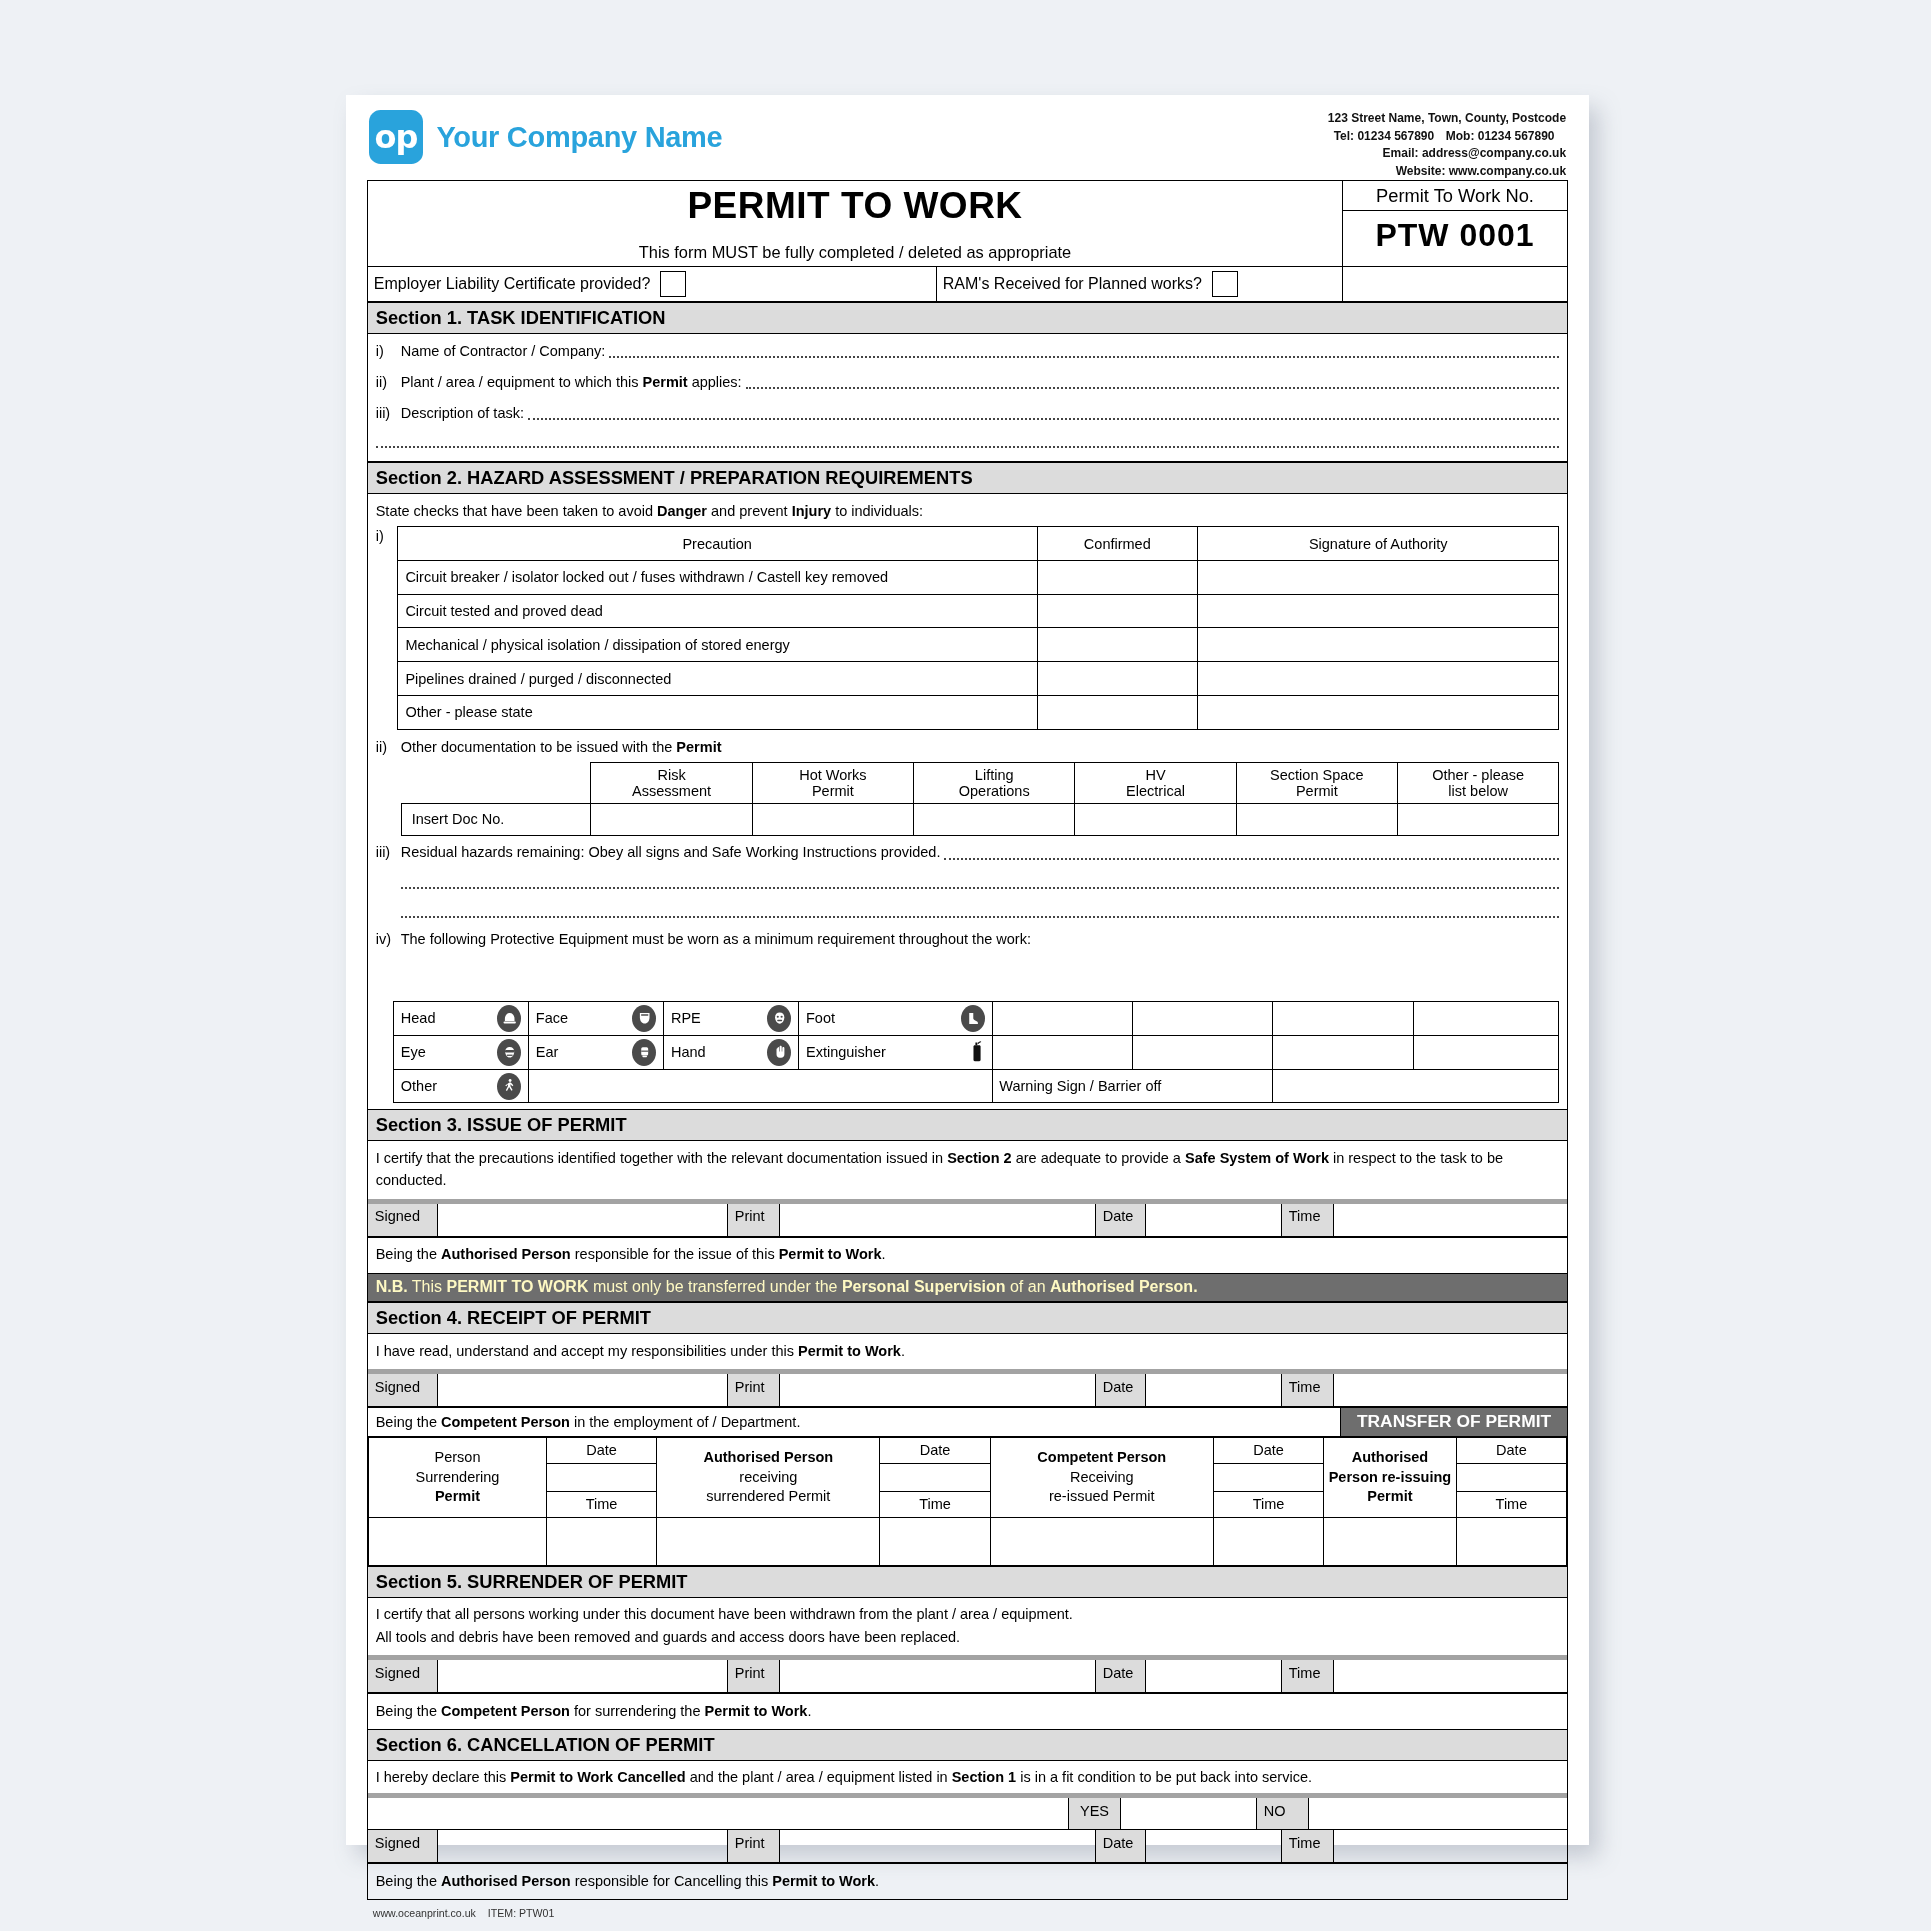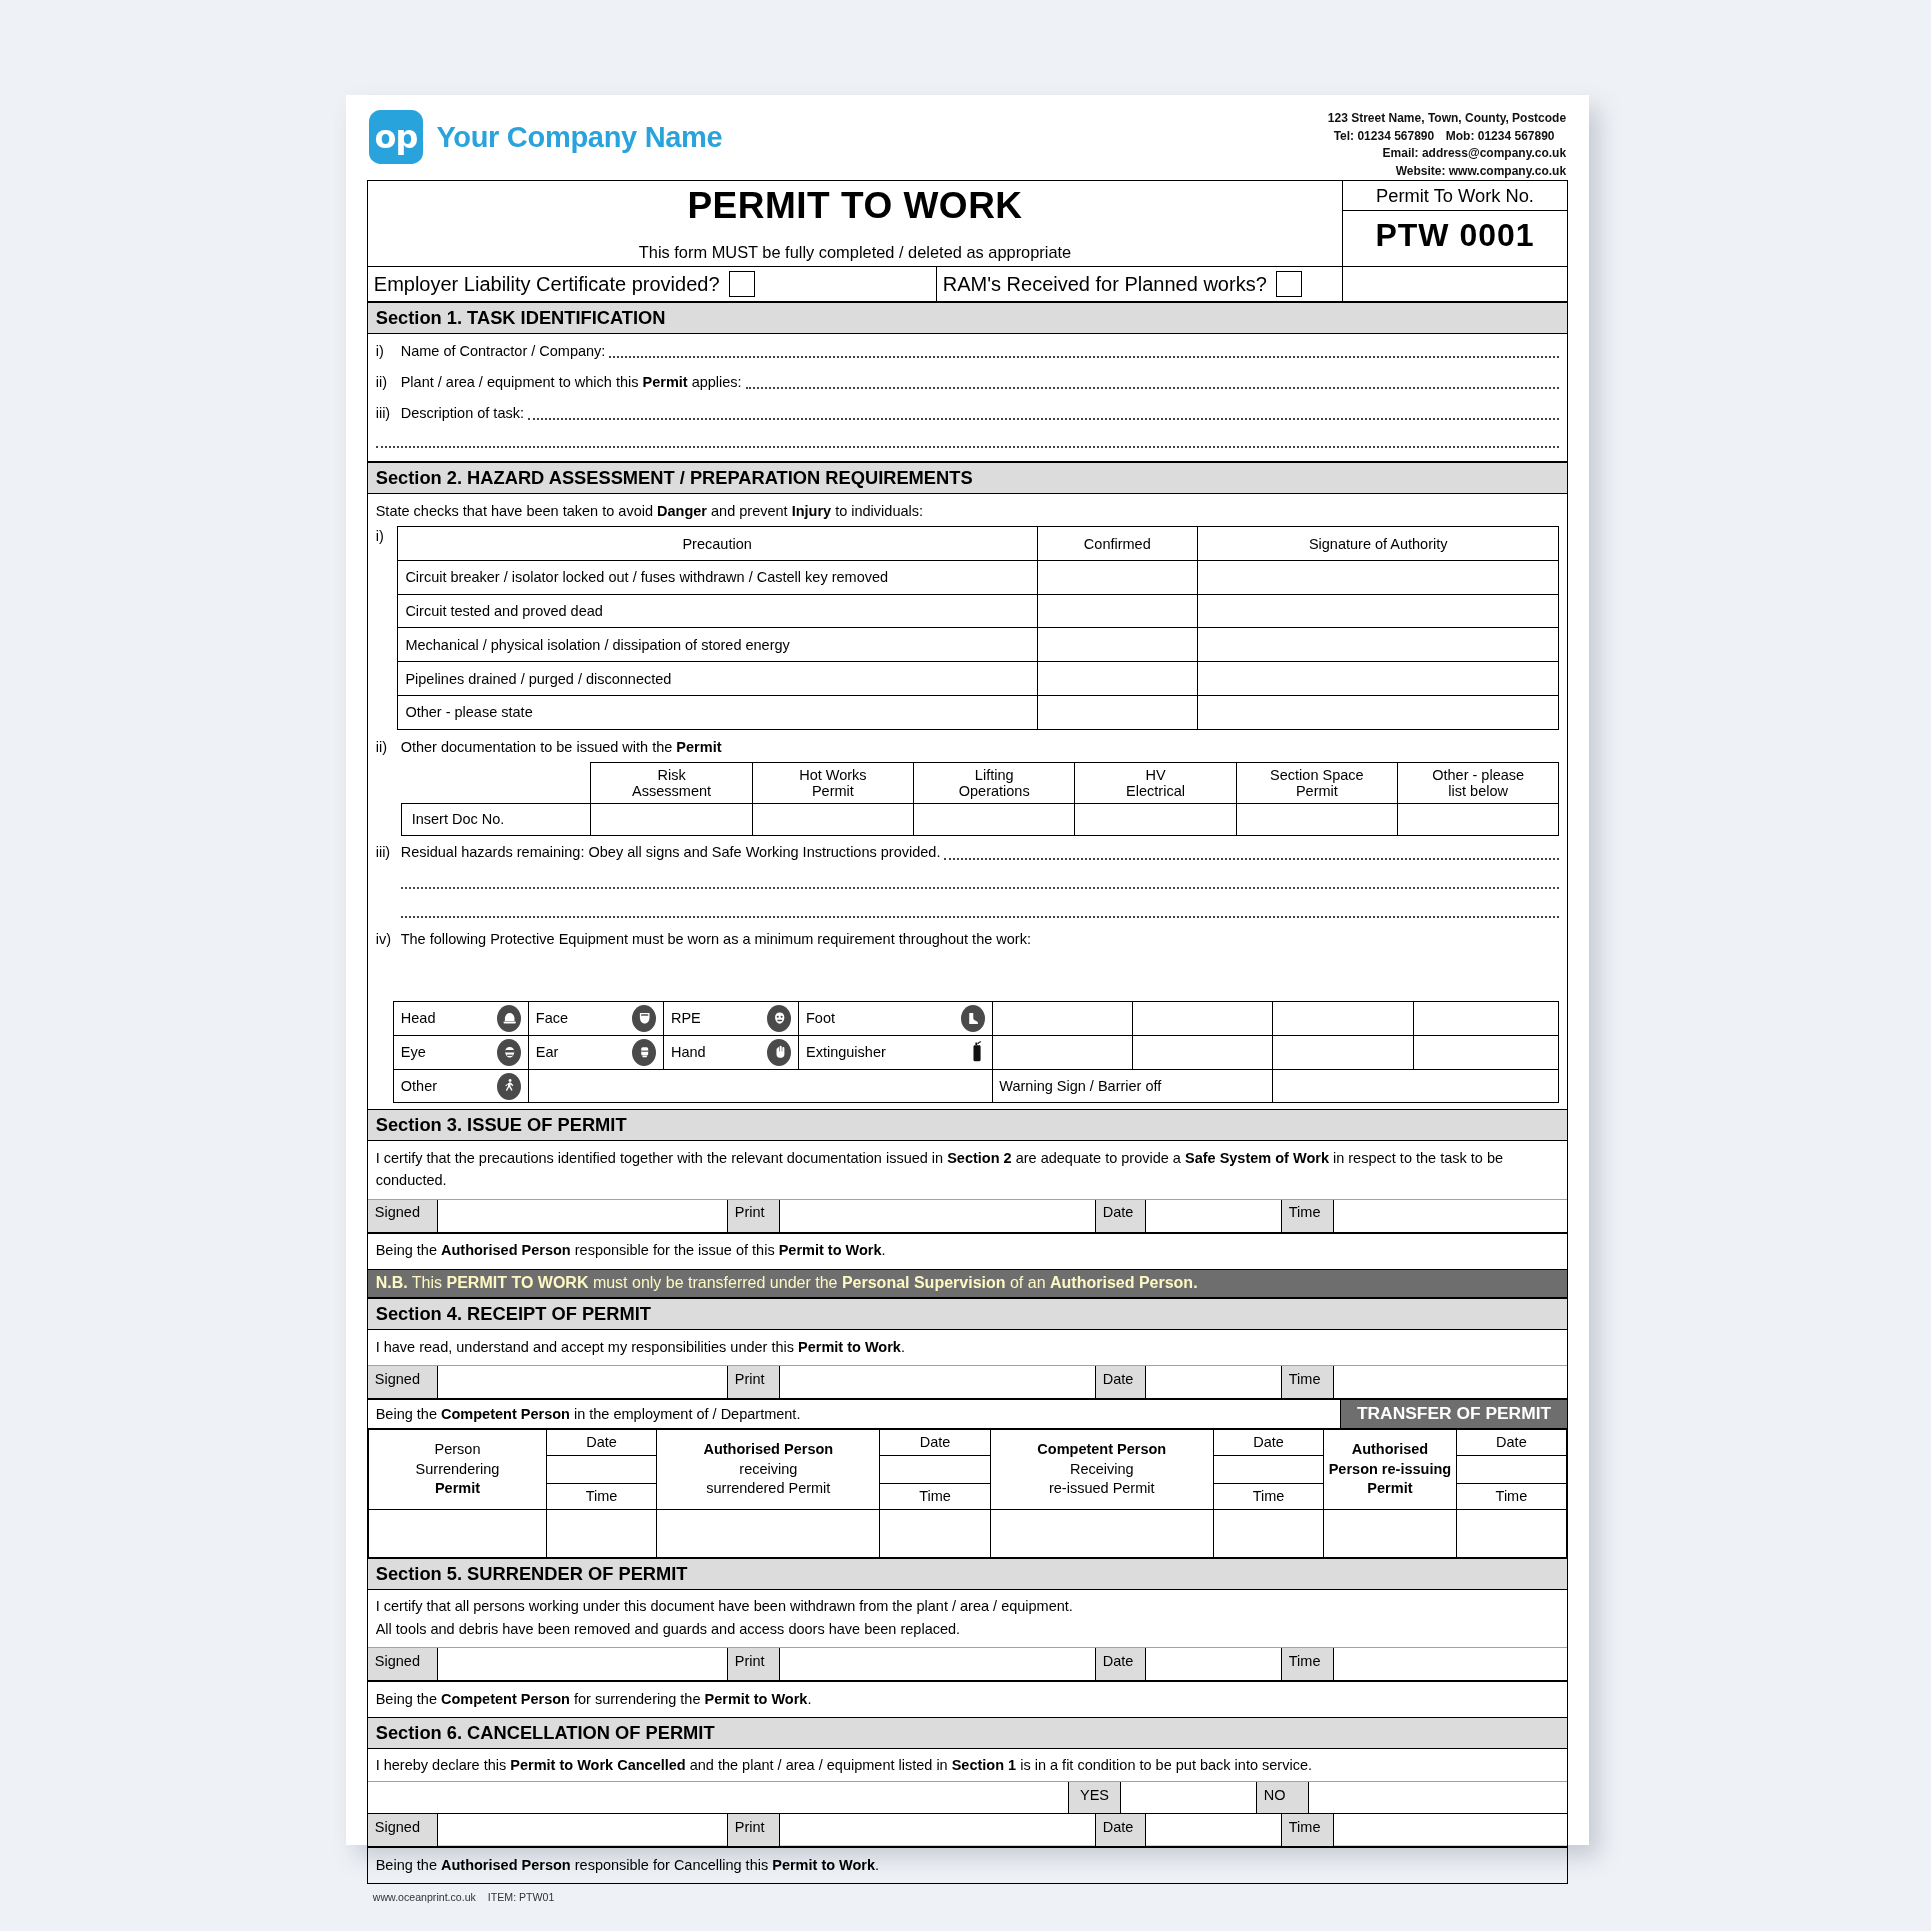--- a/index.html
+++ b/index.html
@@ -39,34 +39,34 @@
   
   .titleband{display:flex;border-bottom:1px solid #000;}
   .titleblock{flex:1;border-right:1.9px solid #000;text-align:center;padding:5.8px 0 3.9px;}
   .bigtitle{font-size:37px;font-weight:bold;letter-spacing:0.5px;line-height:1;font-family:"Liberation Sans",sans-serif;}
   .subtitle{font-size:16.4px;margin-top:19px;}
   .ptwblock{width:224px;display:flex;flex-direction:column;}
   .ptwlabel{font-size:18.3px;text-align:center;padding:3.9px 0 2.9px;border-bottom:1px solid #000;}
   .ptwval{font-size:32px;font-weight:bold;text-align:center;padding:5.8px 0 7.7px;letter-spacing:1px;}
 
   .declrow{display:flex;border-bottom:1.9px solid #000;}
-  .declcell{display:flex;align-items:center;font-size:20px;padding:3.9px 5.8px;box-sizing:border-box;}
+  .declcell{display:flex;align-items:center;font-size:16px;padding:3.9px 5.8px;box-sizing:border-box;}
   .declcell.b1{width:calc(100% - 224px - 406px);border-right:1px solid #000;}
   .declcell.b2{width:406px;border-right:1.9px solid #000;}
   .chk{width:24px;height:24px;border:1px solid #000;margin-left:9.7px;background:#fff;}
   .ptwspacer{width:224px;}
 
   
   .secbar{background:#dcdcdc;border-bottom:1.9px solid #000;padding:3.9px 7.7px;font-size:18.3px;font-weight:bold;}
   .secbar.dark{background:#6e6e6e;color:#fef9c3;font-size:16px;font-weight:normal;padding:4.8px 7.7px;}
   .secbar.dark b{font-weight:bold;}
 
   .pad{padding:5.8px 7.7px 6.8px;border-bottom:1.9px solid #000;font-size:14.5px;line-height:1.55;}
   .pad.nb{border-bottom:none;}
-  .pad.thin{border-bottom:1px solid #a3a3a3;}
+  .pad.thin{border-bottom:5px solid #a3a3a3;}
 
   .dots{
     flex:1;border-bottom:2.1px dotted #444;margin:0 0 3.9px 3.9px;height:12.6px;
   }
   .lineitem{display:flex;align-items:flex-end;}
   .lineitem .lbl{white-space:nowrap;}
   .idx{display:inline-block;width:25px;}
 
   
   .ptbl{width:100%;border-collapse:collapse;table-layout:fixed;}

